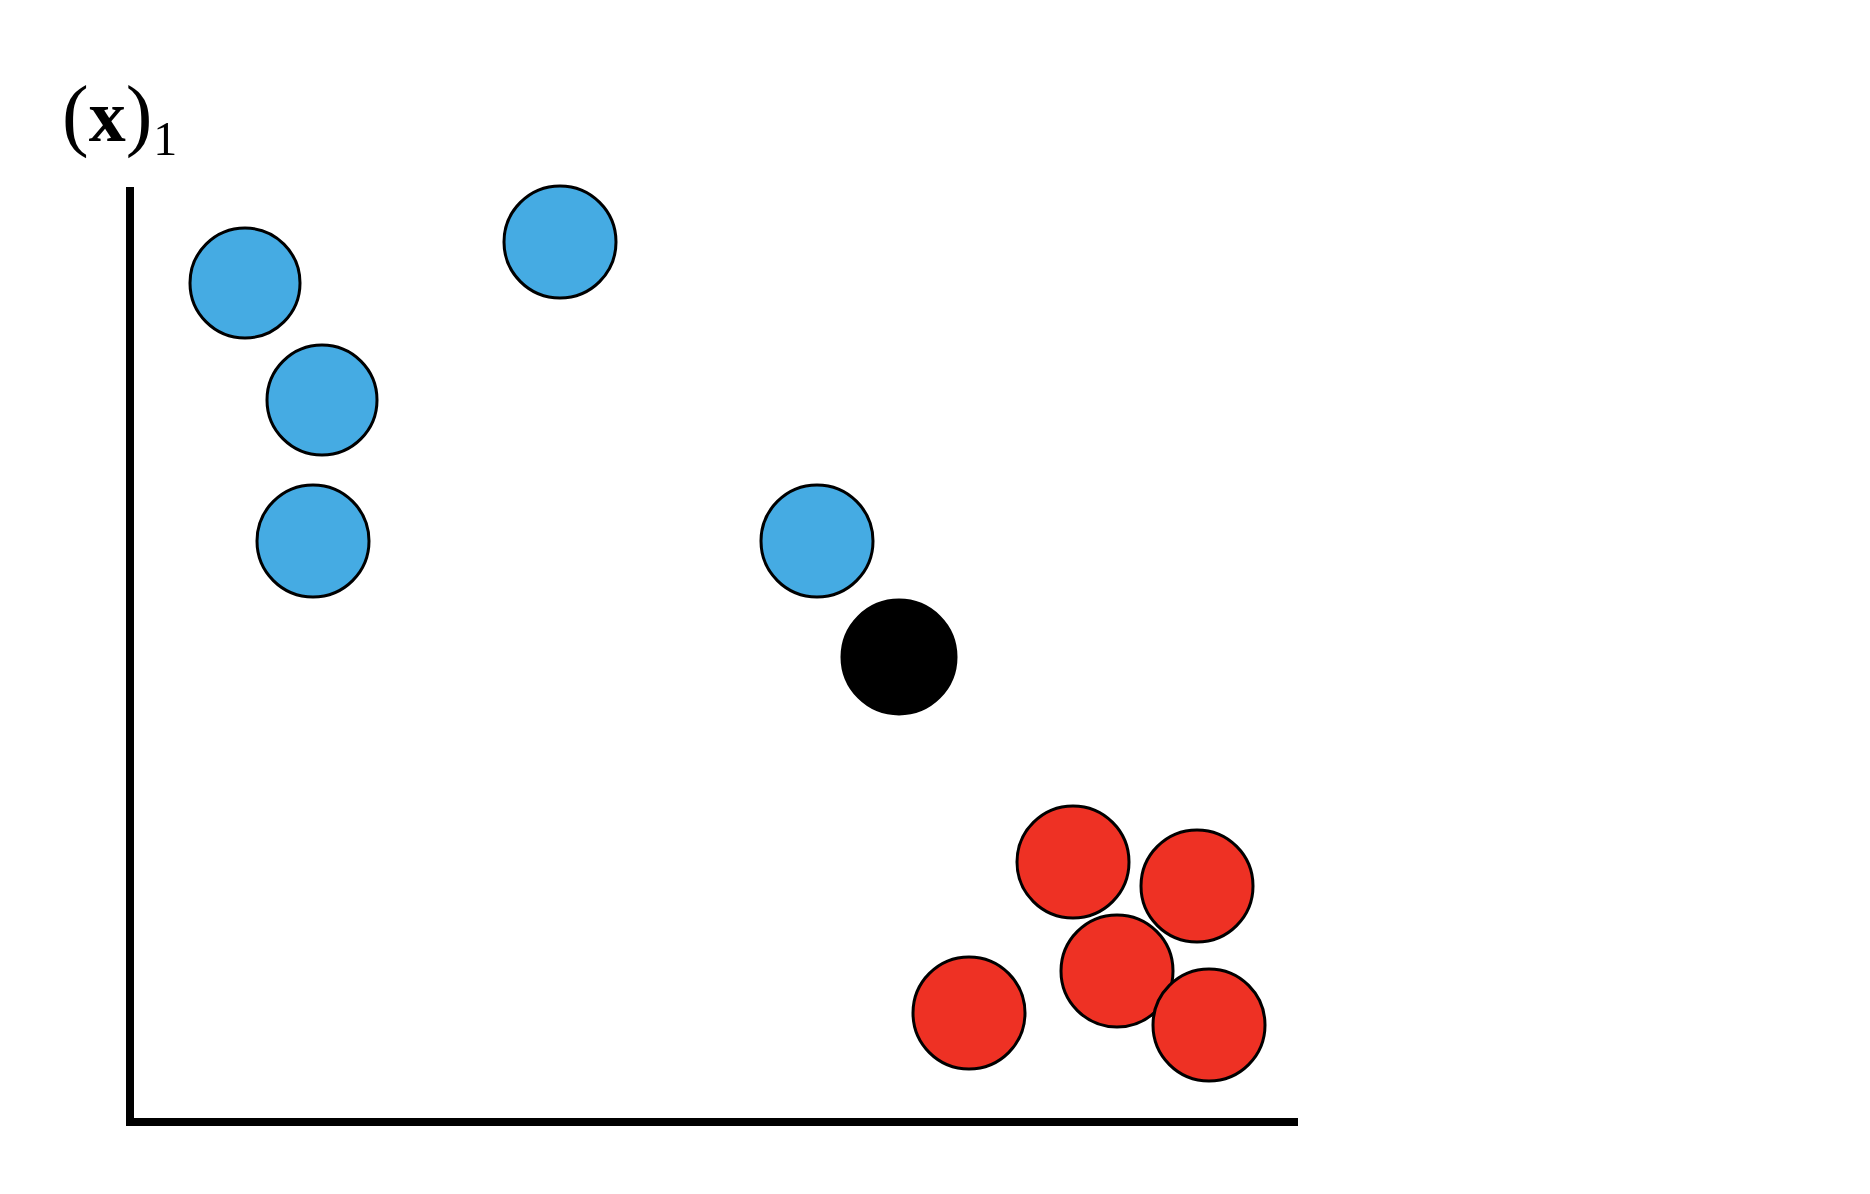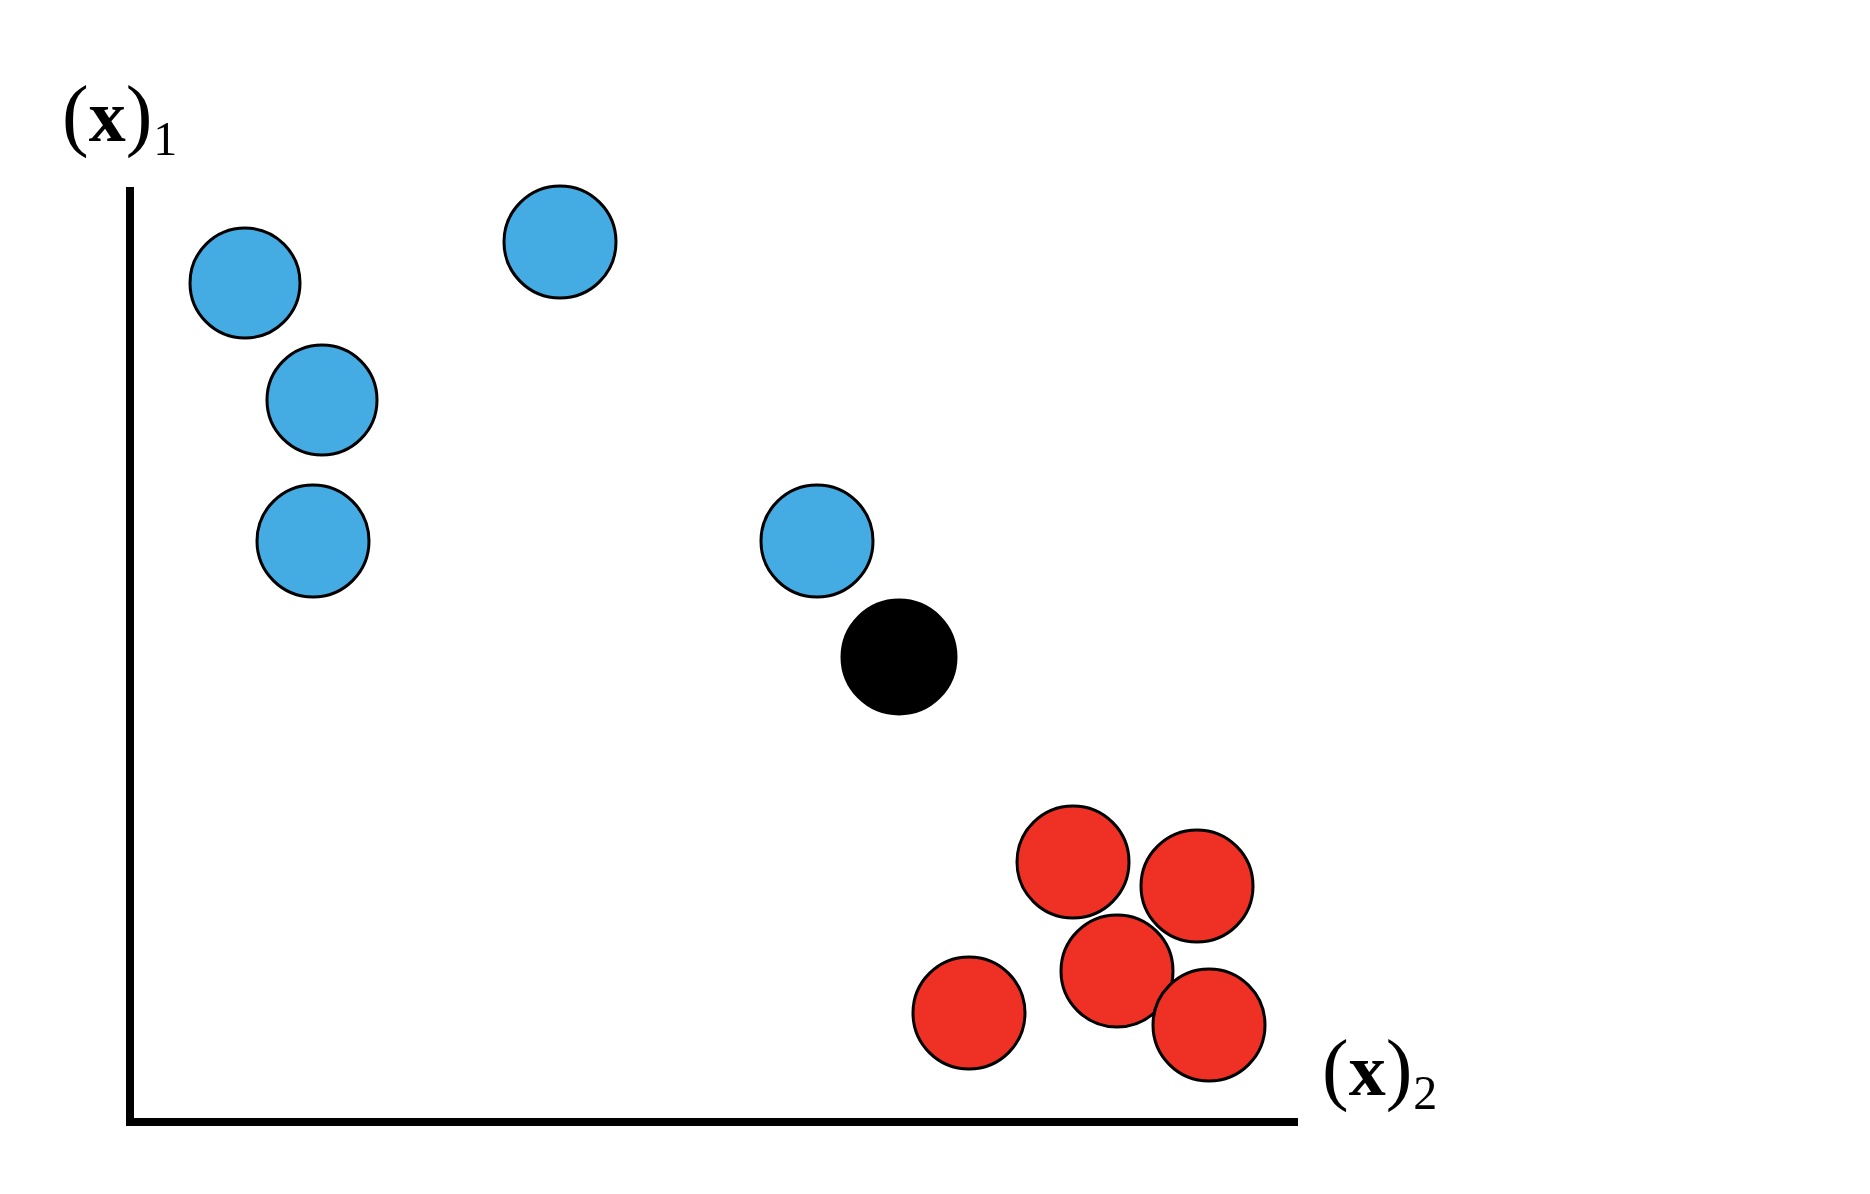--- a/index.html
+++ b/index.html
@@ -114,18 +114,15 @@
         <circle cx="969" cy="1013" r="56" fill="#EE3124" stroke="#000000" stroke-width="3"></circle>
         <circle cx="1209" cy="1025" r="56" fill="#EE3124" stroke="#000000" stroke-width="3"></circle>
         <circle cx="899" cy="657" r="57" fill="#000000" stroke="#000000" stroke-width="3"></circle>
       </g>
   </svg>
 
   <div class="axis-label" id="y-axis-label">
     <span class="paren">(</span><span class="vecx">x</span><span class="paren">)</span><span class="sub">1</span>
   </div>
 
-  <div class="axis-label" id="x-axis-label">
-    <span class="paren">(</span><span class="vecx">x</span><span class="paren">)</span><span class="sub">2</span>
-  </div>
 
 
 </div>
 
 </body></html>

